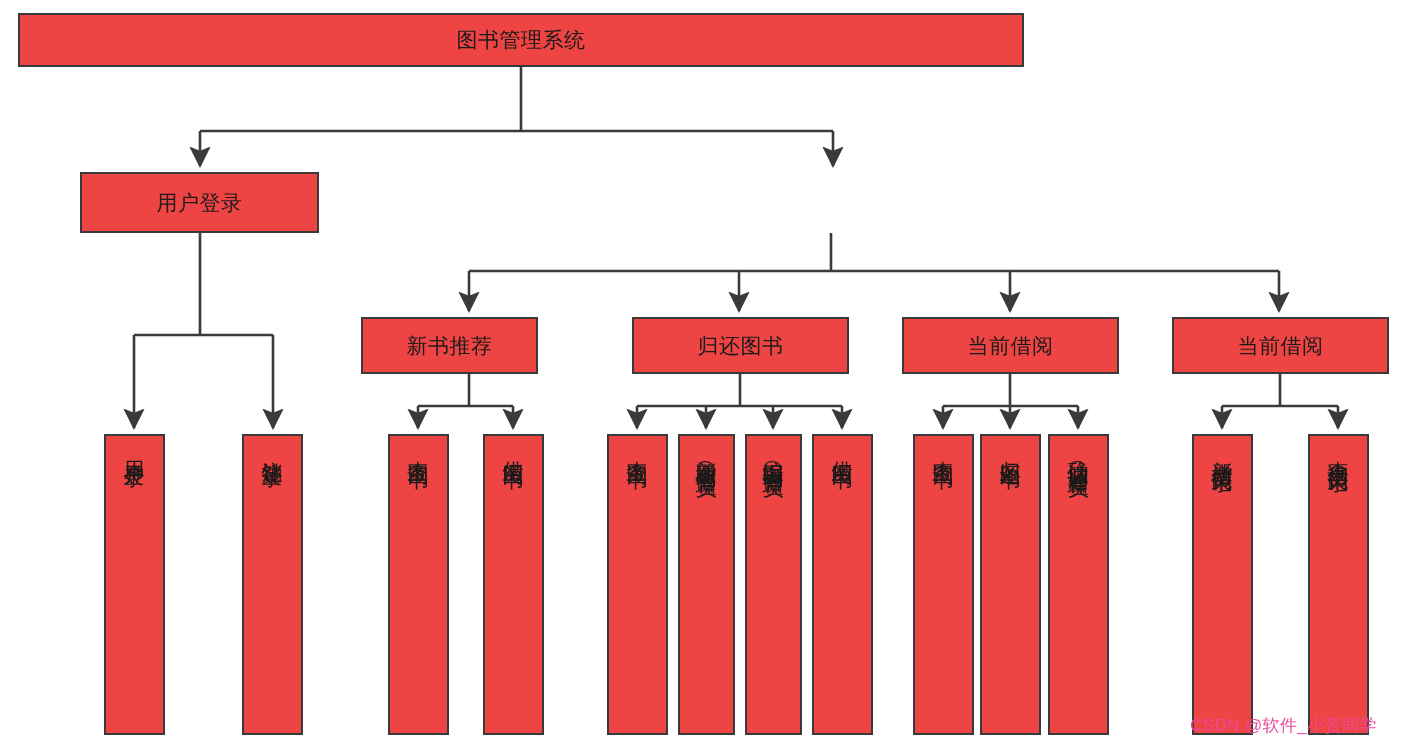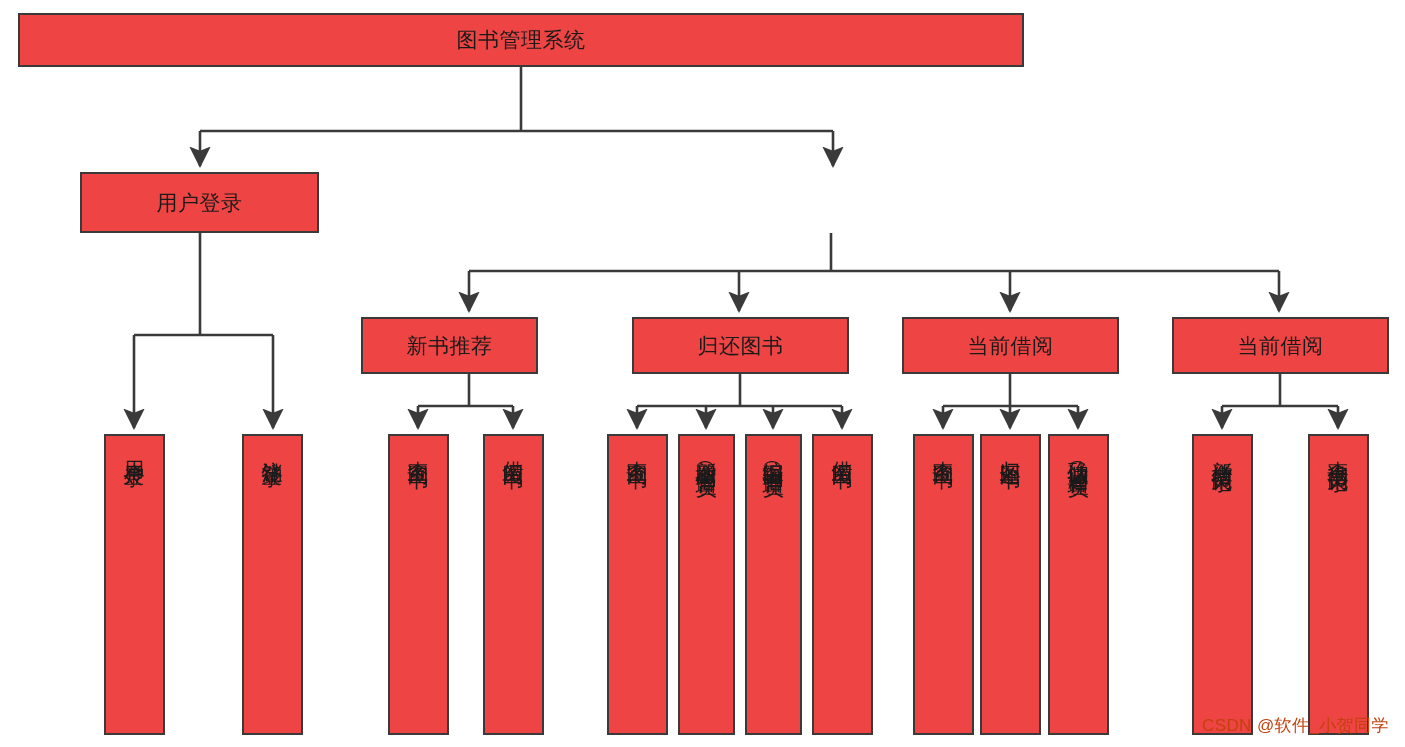--- a/index.html
+++ b/index.html
@@ -55,24 +55,23 @@
     writing-mode: vertical-rl;
     text-orientation: upright;
     font-size: 21px;
     letter-spacing: 2.5px;
     line-height: 1;
     max-height: 100%;
   }
   .watermark {
     position: absolute;
     font-size: 17px;
-    color: #c2410c;
+    color: #ec4899;
     white-space: nowrap;
     letter-spacing: 0.4px;
-    margin-left: 12px;
   }
 </style>
 </head>
 <body>
 
 <div id="diagram-root">
 
   <svg class="wires" viewBox="0 0 1405 747">
     <defs>
       <marker id="arrow" viewBox="0 0 12 12" refX="10" refY="6" markerWidth="9" markerHeight="9" orient="auto-start-reverse">

